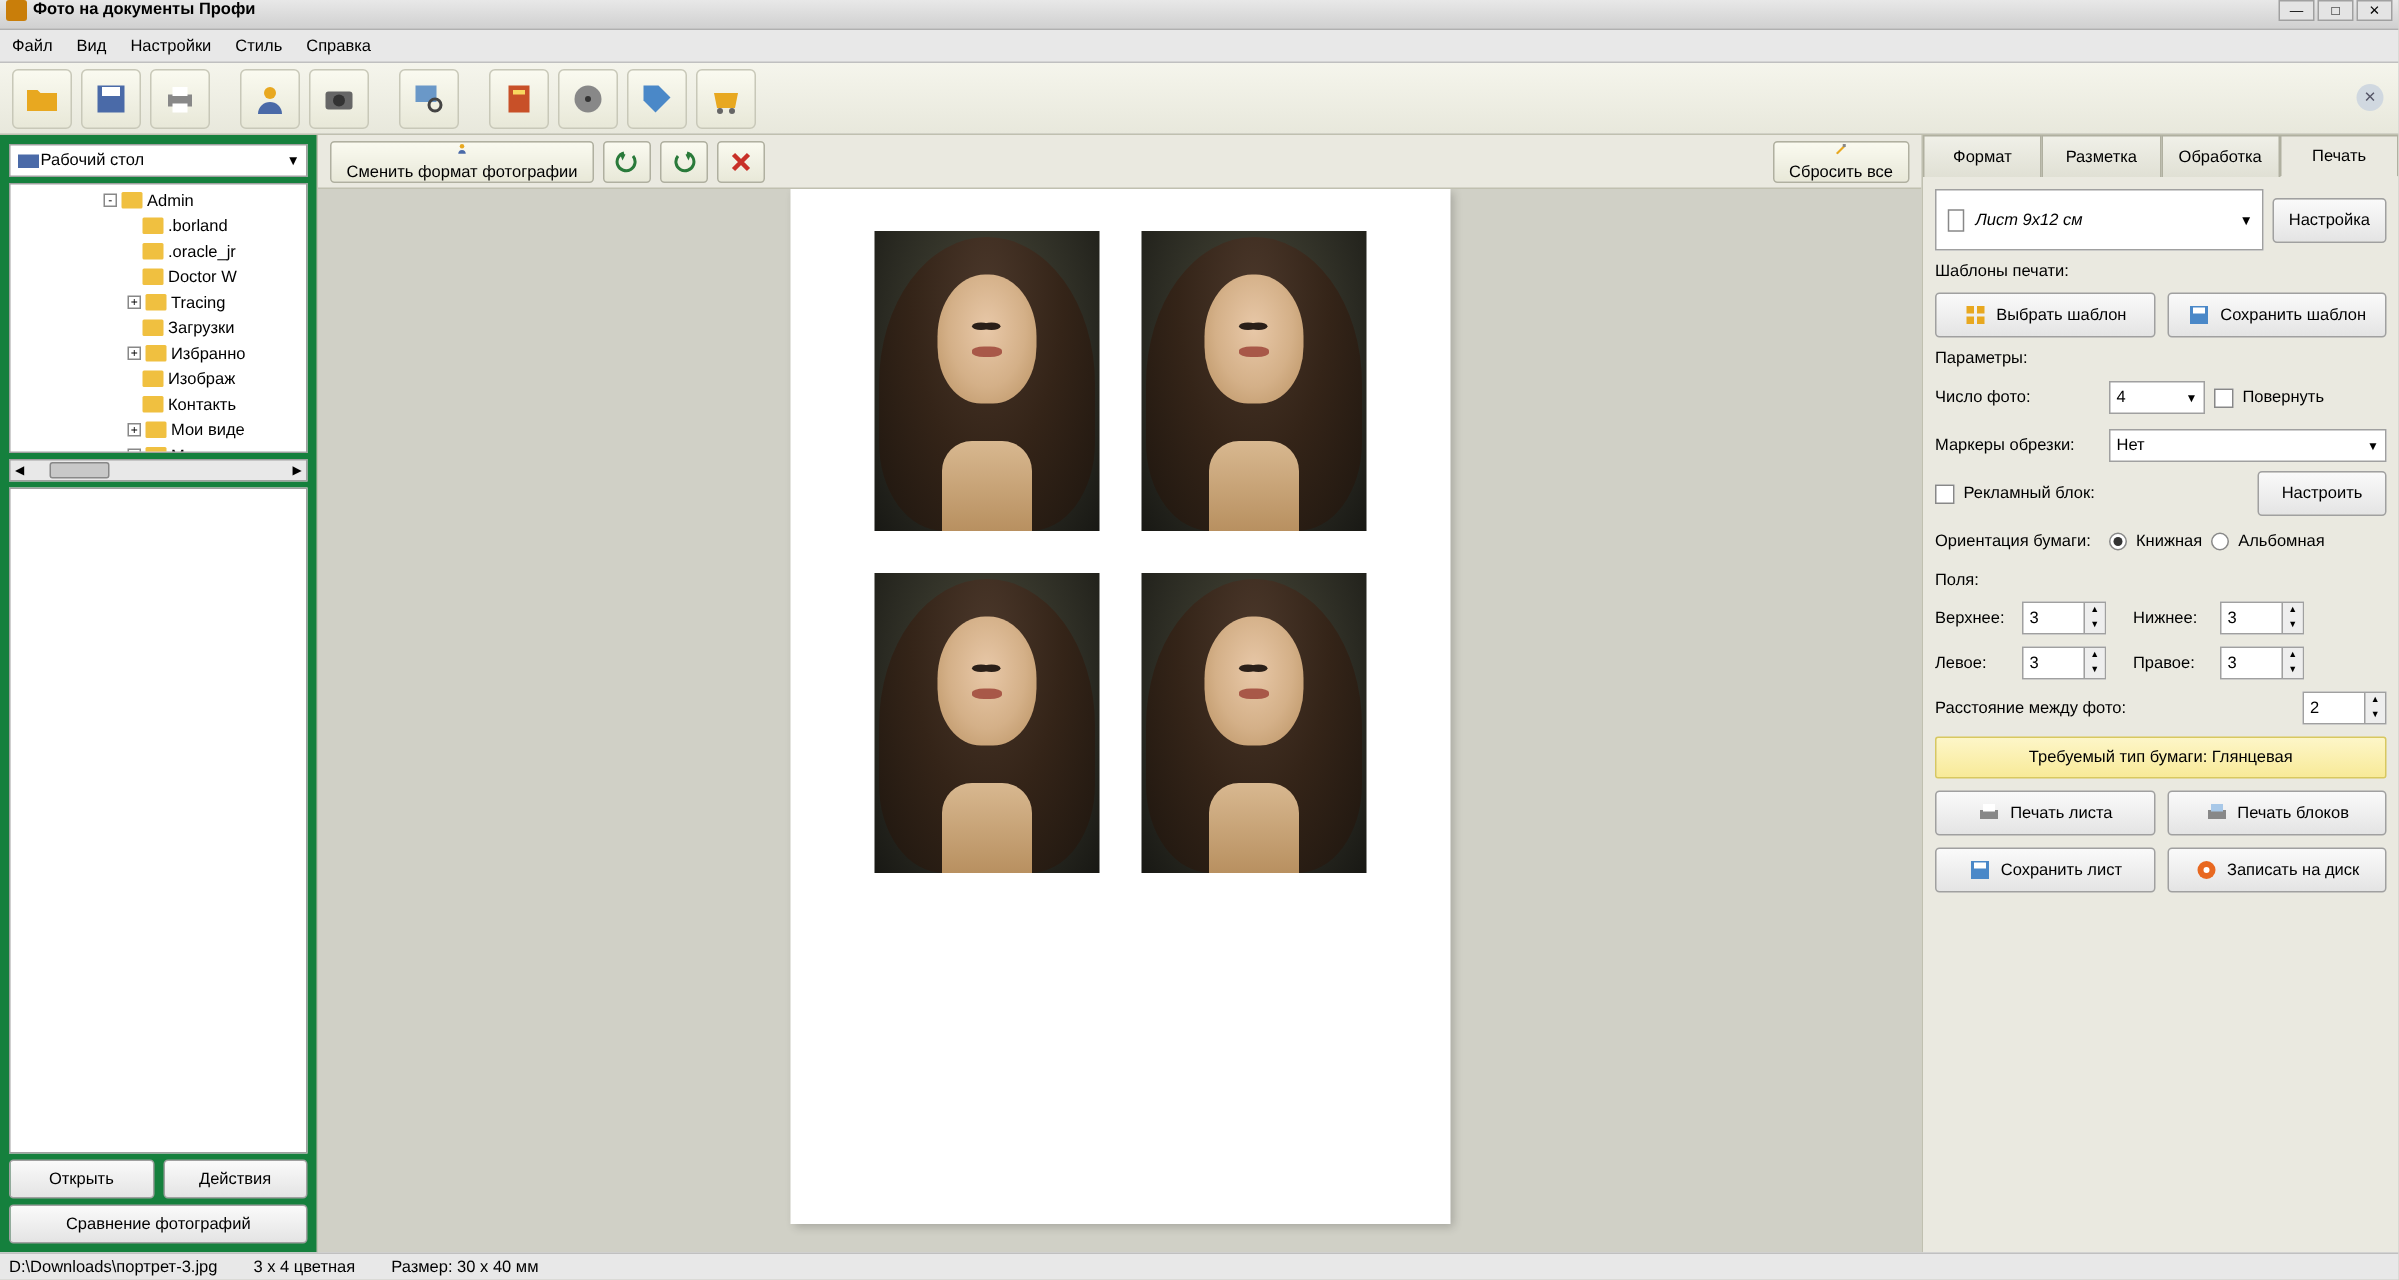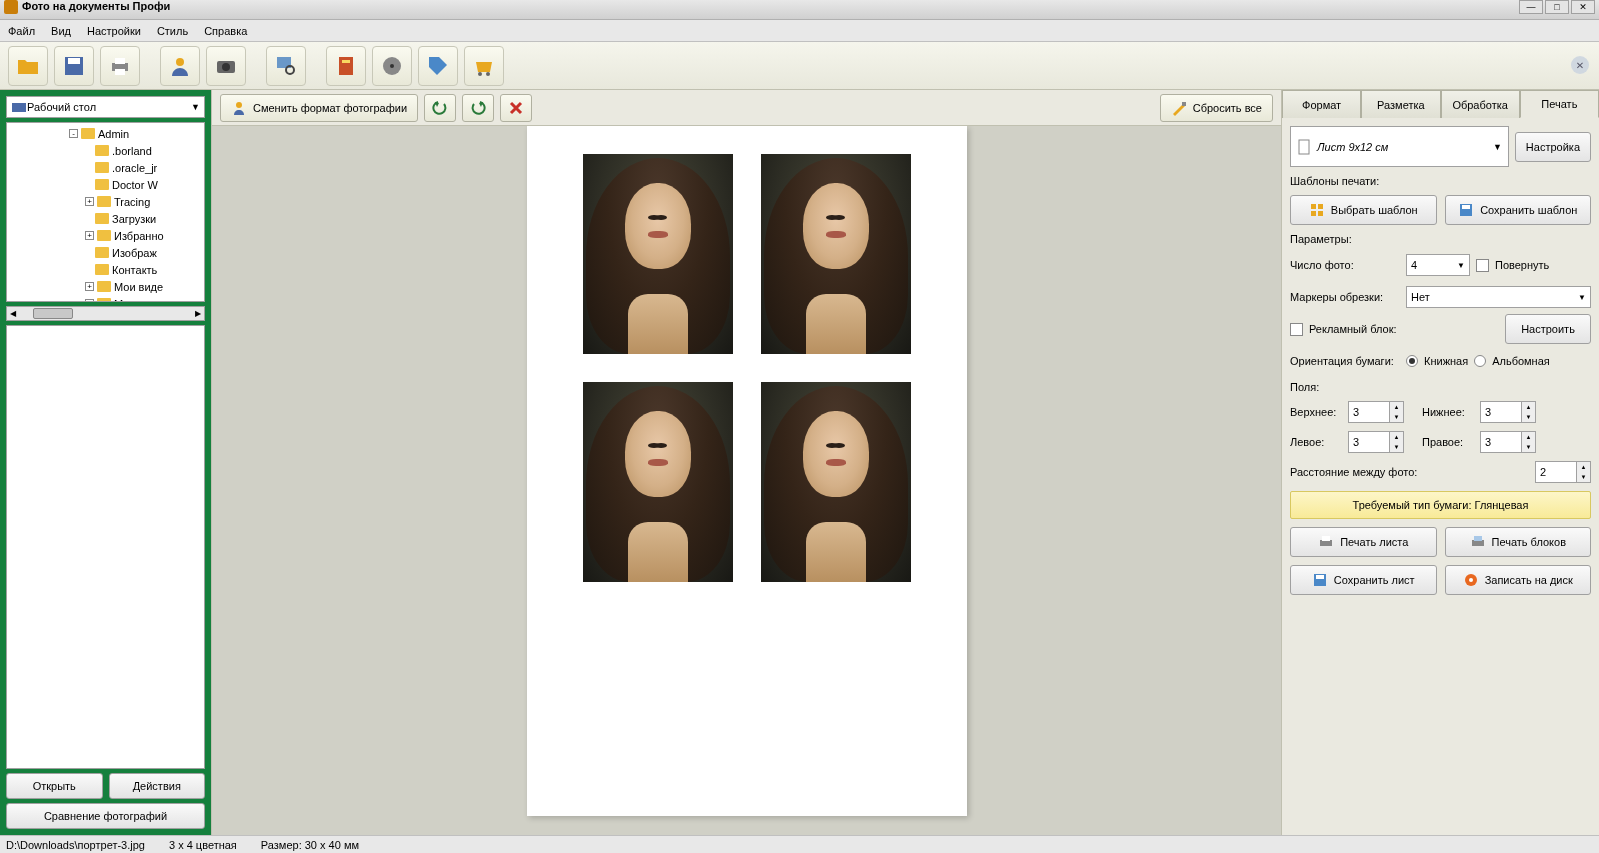--- a/index.html
+++ b/index.html
@@ -24,21 +24,21 @@
 .treeitem { display: flex; align-items: center; height: 17px; padding-left: 4px; gap: 3px; white-space: nowrap; }
 .treeitem .exp { width: 9px; height: 9px; border: 1px solid #888; display: flex; align-items: center; justify-content: center; font-size: 8px; line-height: 1; }
 .treeitem .fld { width: 14px; height: 11px; background: #f0c040; border-radius: 1px; }
 .hscroll { height: 15px; background: #e8e8e8; border: 1px solid #a0a0a0; display: flex; align-items: center; }
 .hscroll .thumb { width: 40px; height: 11px; background: #c8c8c8; border: 1px solid #888; border-radius: 2px; margin-left: 14px; }
 .preview { flex: 1; background: #fff; border: 1px solid #a0a0a0; }
 .btnrow { display: flex; gap: 6px; align-items: flex-end; }
 .btn { flex: 1; height: 26px; border: 1px solid #a0a0a0; background: linear-gradient(#fafafa,#e4e4e4); border-radius: 3px; display: flex; align-items: center; justify-content: center; cursor: pointer; }
 .center { flex: 1; background: #d0d0c6; display: flex; flex-direction: column; }
 .centerbar { height: 36px; background: #eae9e0; border-bottom: 1px solid #c0c0b0; display: flex; align-items: center; padding: 0 8px; gap: 6px; }
-.cbtn { height: 28px; padding: 0 10px; border: 1px solid #b0b0a0; border-radius: 3px; background: linear-gradient(#fafaf0,#e8e8d8); display: flex; align-items: center; gap: 6px; cursor: pointer; }
+.cbtn { height: 28px; padding: 0 10px; border: 1px solid #b0b0a0; border-radius: 3px; background: linear-gradient(#fafaf0,#e8e8d8); display: flex; align-items: center; gap: 6px; cursor: pointer; flex-direction: column; }
 .cbtn.icon { width: 32px; padding: 0; justify-content: center; }
 .canvas { flex: 1; display: flex; align-items: flex-start; justify-content: center; padding-top: 0; overflow: hidden; }
 .sheet { width: 440px; height: 690px; background: #fff; box-shadow: 2px 2px 6px rgba(0,0,0,0.2); padding: 28px 56px; display: grid; grid-template-columns: 1fr 1fr; gap: 28px 28px; align-content: start; }
 .photo { width: 150px; height: 200px; background: radial-gradient(ellipse at 50% 35%, #4a4a3a 0%, #2a2a22 65%, #181814 100%); position: relative; overflow: hidden; }
 .face { position: absolute; left: 50%; top: 36%; transform: translate(-50%,-50%); width: 66px; height: 86px; background: radial-gradient(ellipse at 50% 42%, #e8c8a8 0%, #d4b088 55%, #b89060 100%); border-radius: 48% 48% 44% 44%; }
 .hair { position: absolute; left: 50%; top: 50%; transform: translateX(-50%); width: 144px; height: 196px; background: radial-gradient(ellipse at 50% 20%, #4a372a 0%, #342418 50%, #1e160f 100%); border-radius: 50% 50% 30% 30%; top: 4px; }
 .neck { position: absolute; left: 50%; bottom: 0; transform: translateX(-50%); width: 60px; height: 60px; background: linear-gradient(#d8b890,#b89060); border-radius: 20px 20px 0 0; }
 .eye { position: absolute; width: 12px; height: 5px; background: #2a1f18; border-radius: 50%; top: 37%; }
 .eye.l { left: 36%; } .eye.r { right: 36%; }
 .lips { position: absolute; left: 50%; top: 56%; transform: translateX(-50%); width: 20px; height: 7px; background: #a85848; border-radius: 40%; }

